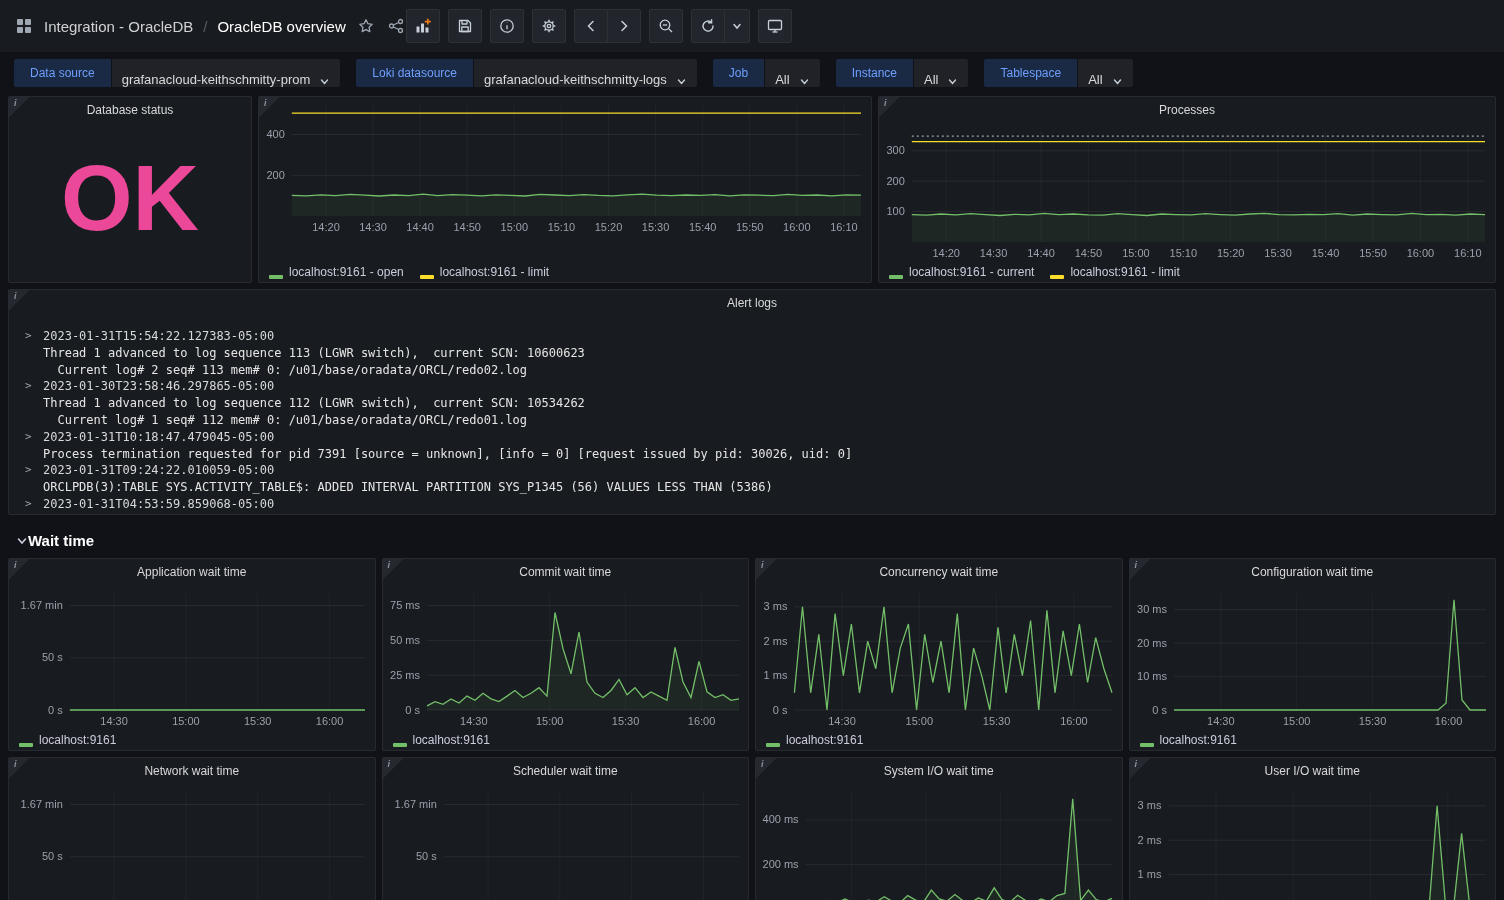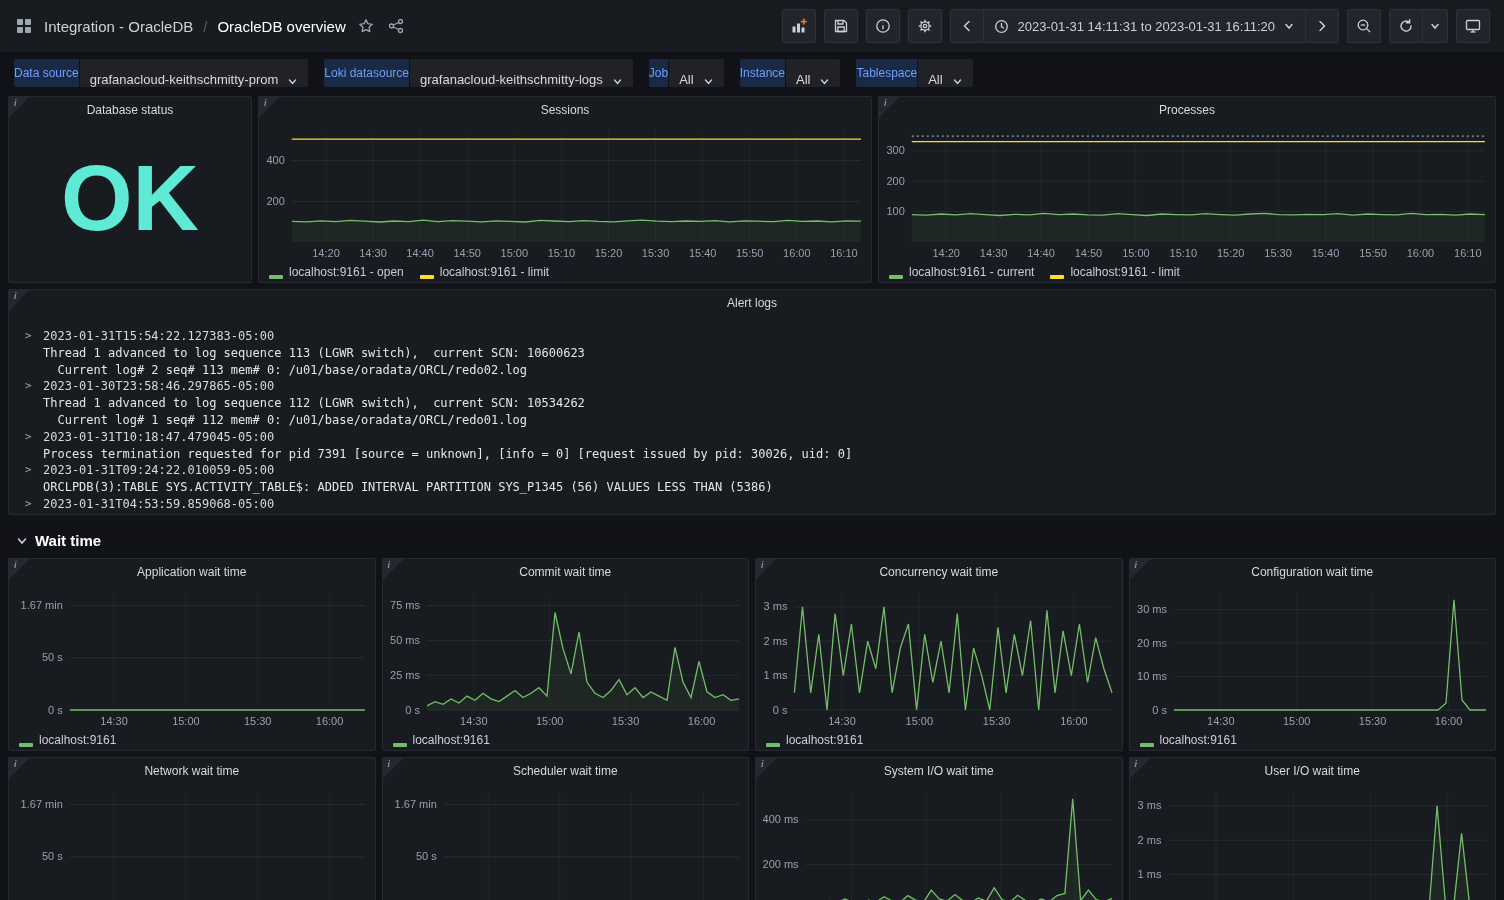--- a/index.html
+++ b/index.html
@@ -2,41 +2,41 @@
 <html><head>
 <meta charset="utf-8">
 <style>
   html,body{margin:0;padding:0}
   body{width:1504px;height:900px;overflow:hidden;background:#111217;color:#ccccdc;
        font-family:"Liberation Sans",sans-serif;font-size:13px}
   svg{display:block}
   svg text{font-family:"Liberation Sans",sans-serif}
 
   
-  .nav{height:52px;background:#181b1f;display:flex;align-items:center;justify-content:space-between;padding:0 14px}
+  .nav{height:52px;background:#181b1f;display:flex;align-items:center;padding:0 14px}
   .nav-left{display:flex;align-items:center;gap:10px}
   .crumb-root{color:#d0d2d6;font-size:15px;cursor:pointer;white-space:nowrap}
   .crumb-sep{color:#585d66;font-size:15px}
   .crumb-page{color:#ffffff;font-size:15px;font-weight:400;white-space:nowrap}
   .mini-ic{display:flex;align-items:center;justify-content:center;cursor:pointer;padding:2px}
   .nav-right{display:flex;align-items:center;gap:8px}
   .iconbtn{width:32px;height:32px;border:1px solid #2c3235;background:#22252b;border-radius:2px;
            display:flex;align-items:center;justify-content:center;cursor:pointer;flex:none}
   .btn-group{display:flex}
   .btn-group .iconbtn{border-radius:0;margin-left:-1px}
   .btn-group .iconbtn:first-child{border-radius:2px 0 0 2px;margin-left:0}
   .btn-group .iconbtn:last-child{border-radius:0 2px 2px 0}
   .time-btn{height:32px;border:1px solid #2c3235;background:#22252b;margin-left:-1px;display:flex;align-items:center;
             gap:8px;padding:0 10px;color:#c7d0d9;font-size:13px;white-space:nowrap;cursor:pointer}
 
   
   .filters{display:flex;align-items:center;gap:16px;padding:7px 14px 9px}
   .filter{display:flex;align-items:stretch;gap:1px}
   .f-label{background:#1a2a45;color:#6e9fff;font-size:12px;font-weight:500;display:flex;align-items:center;
-           padding:0 0;height:28px;border-radius:2px 0 0 2px;cursor:pointer;white-space:nowrap}
+           padding:0 16px;height:28px;border-radius:2px 0 0 2px;cursor:pointer;white-space:nowrap}
   .f-value{background:#202227;color:#d8d9da;font-size:13px;display:flex;align-items:flex-end;gap:9px;
            padding:0 10px;height:28px;border-radius:0 2px 2px 0;cursor:pointer;white-space:nowrap}
 
   
   .row{display:grid;gap:6px;margin:0 8px 6px}
   .row1{grid-template-columns:244px 614px 1fr;height:187px}
   .rowlogs{grid-template-columns:1fr;height:226px}
   .roww{grid-template-columns:repeat(4,1fr);height:193px}
   .panel{background:#181b1f;border:1px solid rgba(204,204,220,0.09);border-radius:2px;position:relative;
          display:flex;flex-direction:column;overflow:hidden}
@@ -54,21 +54,21 @@
   .big-stat{flex:1;display:flex;align-items:center;justify-content:center;font-size:92px;font-weight:700;
             line-height:1;padding-bottom:10px}
 
   
   .logs{flex:1;padding:12px 16px;font-family:"DejaVu Sans Mono",monospace;font-size:12px;line-height:16.8px;overflow:hidden}
   .log-row{display:flex;color:#d8d9da;white-space:pre;cursor:pointer}
   .caret{color:#9fa7b3;width:10px;margin-right:8px;flex:none;font-size:11px}
   .log-line{padding-left:18px;white-space:pre;color:#e5e5e5}
 
   
-  .section{display:flex;align-items:center;gap:7px;padding:11px 8px 9px 16px;color:#ffffff;
+  .section{display:flex;align-items:center;padding:11px 8px 9px 16px;color:#ffffff;
            font-weight:700;font-size:15px;cursor:pointer}
 </style>
 </head>
 <body>
 
 <div class="nav">
   <div class="nav-left">
     <span class="mini-ic">
       <svg width="16" height="16">
           <g fill="#9fa7b3">
@@ -140,30 +140,20 @@
             <line x1="12.45" y1="3.55" x2="11.04" y2="4.96"></line>
           </g>
         </svg>
     </span>
     <span class="btn-group">
       <span class="iconbtn">
         <svg width="14" height="14" fill="none" stroke="#c7d0d9" stroke-width="1.5" stroke-linecap="round">
             <polyline points="9,2.5 4.5,7 9,11.5"></polyline>
           </svg>
       </span>
-      <span class="time-btn">
-        <svg width="15" height="15" fill="none" stroke="#c7d0d9" stroke-width="1.3">
-            <circle cx="7.5" cy="7.5" r="5.8"></circle>
-            <polyline points="7.5,4 7.5,7.8 10,9.2"></polyline>
-          </svg>
-        <span>2023-01-31 14:11:31 to 2023-01-31 16:11:20</span>
-        <svg width="12" height="12" fill="none" stroke="#c7d0d9" stroke-width="1.5" stroke-linecap="round">
-            <polyline points="3,4.5 6,8 9,4.5"></polyline>
-          </svg>
-      </span>
       <span class="iconbtn">
         <svg width="14" height="14" fill="none" stroke="#c7d0d9" stroke-width="1.5" stroke-linecap="round">
             <polyline points="5,2.5 9.5,7 5,11.5"></polyline>
           </svg>
       </span>
     </span>
     <span class="iconbtn">
       <svg width="16" height="16" fill="none" stroke="#c7d0d9" stroke-width="1.3">
           <circle cx="7" cy="7" r="4.8"></circle>
           <line x1="10.6" y1="10.6" x2="14" y2="14"></line>
@@ -240,27 +230,26 @@
     </span>
   </span>
 </div>
 
 <div class="row row1">
   <div class="panel">
     <div class="corner-info">
         <span>i</span>
       </div>
     <div class="panel-title">Database status</div>
-    <div class="big-stat" style="color: #5eead4;">OK</div>
-  </div>
-  <div class="panel">
-    <div class="corner-info">
-        <span>i</span>
-      </div>
-    <div class="panel-title">Sessions</div>
+    <div class="big-stat" style="color: #ec4899;">OK</div>
+  </div>
+  <div class="panel">
+    <div class="corner-info">
+        <span>i</span>
+      </div>
     <div class="chart">
         <svg width="612" height="139">
           <line x1="32.8" y1="78.3" x2="602" y2="78.3" stroke="rgba(204,204,220,0.09)"></line>
           <text x="25.8" y="81.8" fill="#9aa0ac" font-size="11" text-anchor="end">200</text>
           <line x1="32.8" y1="37.5" x2="602" y2="37.5" stroke="rgba(204,204,220,0.09)"></line>
           <text x="25.8" y="41" fill="#9aa0ac" font-size="11" text-anchor="end">400</text>
           <line x1="67" y1="8" x2="67" y2="119" stroke="rgba(204,204,220,0.05)"></line>
           <text x="67" y="134" fill="#9aa0ac" font-size="11" text-anchor="middle">14:20</text>
           <line x1="114" y1="8" x2="114" y2="119" stroke="rgba(204,204,220,0.05)"></line>
           <text x="114" y="134" fill="#9aa0ac" font-size="11" text-anchor="middle">14:30</text>

